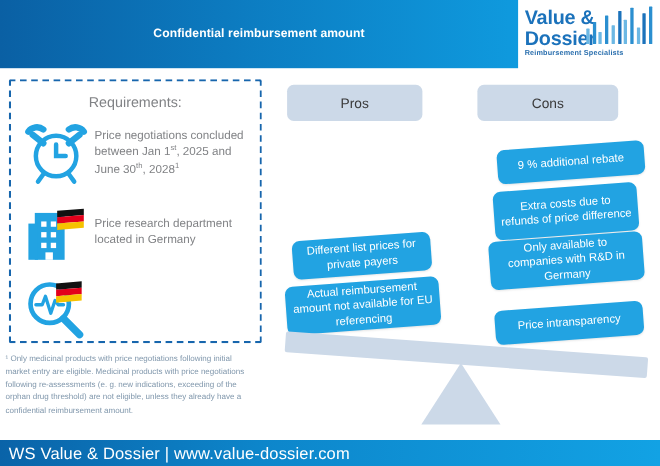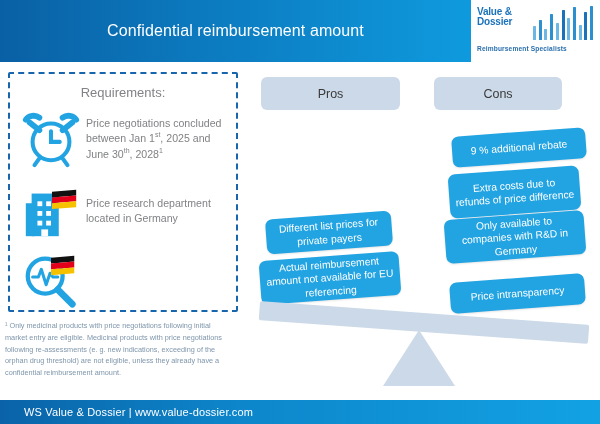--- a/index.html
+++ b/index.html
@@ -12,31 +12,31 @@
   }
   #slide{position:relative;width:600px;height:424px;overflow:hidden;background:#fff;}
 
   
   .header-bar{
     position:absolute;left:0;top:0;width:471px;height:62px;
     background:linear-gradient(90deg,#0a60a4 0%,#0c7bc0 45%,#0f9ade 100%);
     display:flex;align-items:center;justify-content:center;
   }
   .header-title{
-    color:#ffffff;font-weight:normal;font-size:16px;line-height:1.32;
+    color:#ffffff;font-weight:bold;font-size:11px;line-height:1.32;
     text-align:left;letter-spacing:.1px;padding:0 10px;
   }
   .header-title .l2{display:block;}
 
   .logo{
     position:absolute;left:477px;top:5px;width:120px;height:56px;
   }
   .logo-word{
     position:absolute;left:0;top:2px;
-    color:#1b72bb;font-weight:bold;font-size:10px;line-height:1.04;
+    color:#1b72bb;font-weight:bold;font-size:18px;line-height:1.04;
     letter-spacing:-.2px;
   }
   .logo-word .w2{display:block;}
   .logo-sub{
     position:absolute;left:0;top:40px;
     color:#2a6fae;font-size:6.6px;font-weight:bold;letter-spacing:.15px;
     white-space:nowrap;
   }
   .logo-bars{position:absolute;left:56px;top:1px;width:64px;height:34px;}
   .logo-bars i{position:absolute;bottom:0;display:block;border-radius:.5px;}
@@ -67,21 +67,21 @@
     position:absolute;left:5px;top:320px;width:226px;
     color:#7f96ab;font-size:7.3px;line-height:1.62;
   }
 
   
   .pc-head{
     position:absolute;height:33px;border-radius:6px;background:#ccd9e8;
     display:flex;align-items:center;justify-content:center;
     color:#3a3a3a;font-size:12.5px;
   }
-  .pc-head.pros{left:261px;top:77px;width:139px;}
+  .pc-head.pros{left:261px;top:77px;width:123px;}
   .pc-head.cons{left:434px;top:77px;width:128px;}
 
   
   .card{
     position:absolute;background:#22a3e2;border-radius:7px;
     color:#ffffff;font-size:10.3px;line-height:1.28;
     display:flex;align-items:center;justify-content:center;
     text-align:center;box-sizing:border-box;padding:4px 6px;
     box-shadow:0 1px 2px rgba(0,0,0,.10);
   }
@@ -104,21 +104,21 @@
     border-left:36px solid transparent;border-right:36px solid transparent;
     border-bottom:56px solid #ccd9e8;
   }
 
   
   .footer{
     position:absolute;left:0;bottom:0;width:600px;height:24px;
     background:linear-gradient(90deg,#0a63a8 0%,#0d86cb 40%,#12a2e4 100%);
     display:flex;align-items:center;
   }
-  .footer-text{color:#fff;font-size:11px;margin-left:24px;letter-spacing:.15px;}
+  .footer-text{color:#fff;font-size:15px;margin-left:8px;letter-spacing:.15px;}
 </style>
 </head>
 <body>
 
 <div id="slide">
 
   <div class="header-bar">
     <div class="header-title">
       <span>Confidential reimbursement amount</span>
     </div>

